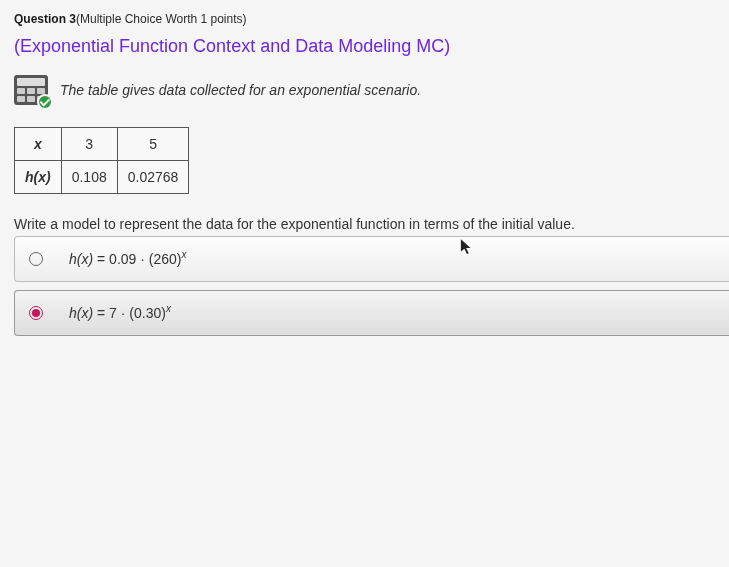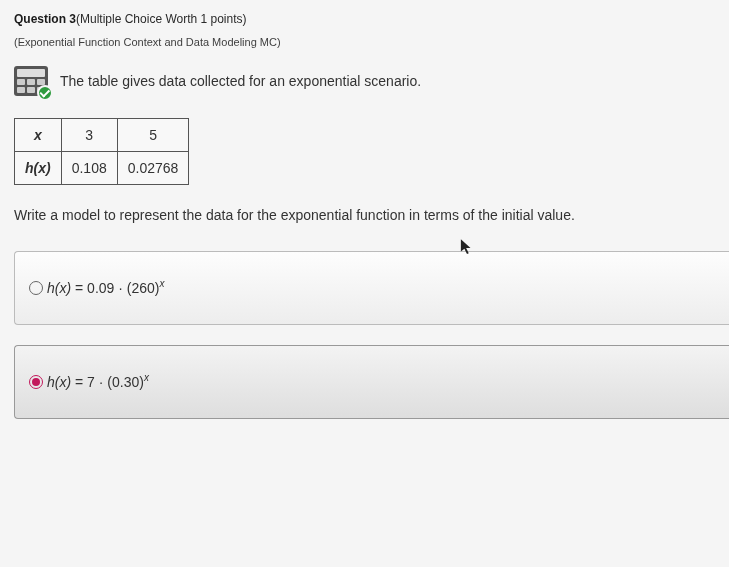--- a/index.html
+++ b/index.html
@@ -12,29 +12,30 @@
       padding: 12px 0 12px 14px;
       position: relative;
     }
     .question-header {
       font-size: 12px;
       margin-bottom: 10px;
       color: #2a2a2a;
     }
     .question-header b { font-weight: bold; color: #1a1a1a; }
     .subheader {
-      font-size: 11px;
+      font-size: 18px;
       margin-bottom: 18px;
-      color: #404040;
+      color: #6d28d9;
     }
     .prompt-row {
       display: flex;
       align-items: center;
       gap: 12px;
       margin-bottom: 22px;
+      font-style: italic;
     }
     .calc-icon {
       position: relative;
       width: 34px;
       height: 30px;
       background: #555;
       border-radius: 3px;
       display: flex;
       flex-direction: column;
       padding: 3px;
@@ -76,34 +77,33 @@
       padding: 8px 10px;
       font-size: 14px;
       text-align: center;
       font-weight: normal;
       background: #f8f8f8;
     }
     .data-table .hdr { font-weight: bold; font-style: italic; }
     .data-table .fn { font-style: italic; font-weight: bold; }
     .instruction {
       font-size: 14px;
-      margin-bottom: 16px;
+      margin-bottom: 4px;
     }
     .choices { display:flex; flex-direction:column; gap:8px; }
     .choice {
       border: 1px solid #bbb;
       border-right: none;
       background: linear-gradient(#fdfdfd,#ededed);
       border-radius: 4px 0 0 4px;
-      padding: 28px 14px;
+      padding: 14px 14px;
       display: flex;
       align-items: center;
-      gap: 4px;
+      gap: 26px;
       font-size: 14px;
-      margin-top: 12px;
     }
     .choice.selected {
       background: linear-gradient(#f3f3f3,#dedede);
       border-color: #999;
     }
     .radio {
       width: 14px;
       height: 14px;
       border: 1.5px solid #666;
       border-radius: 50%;

